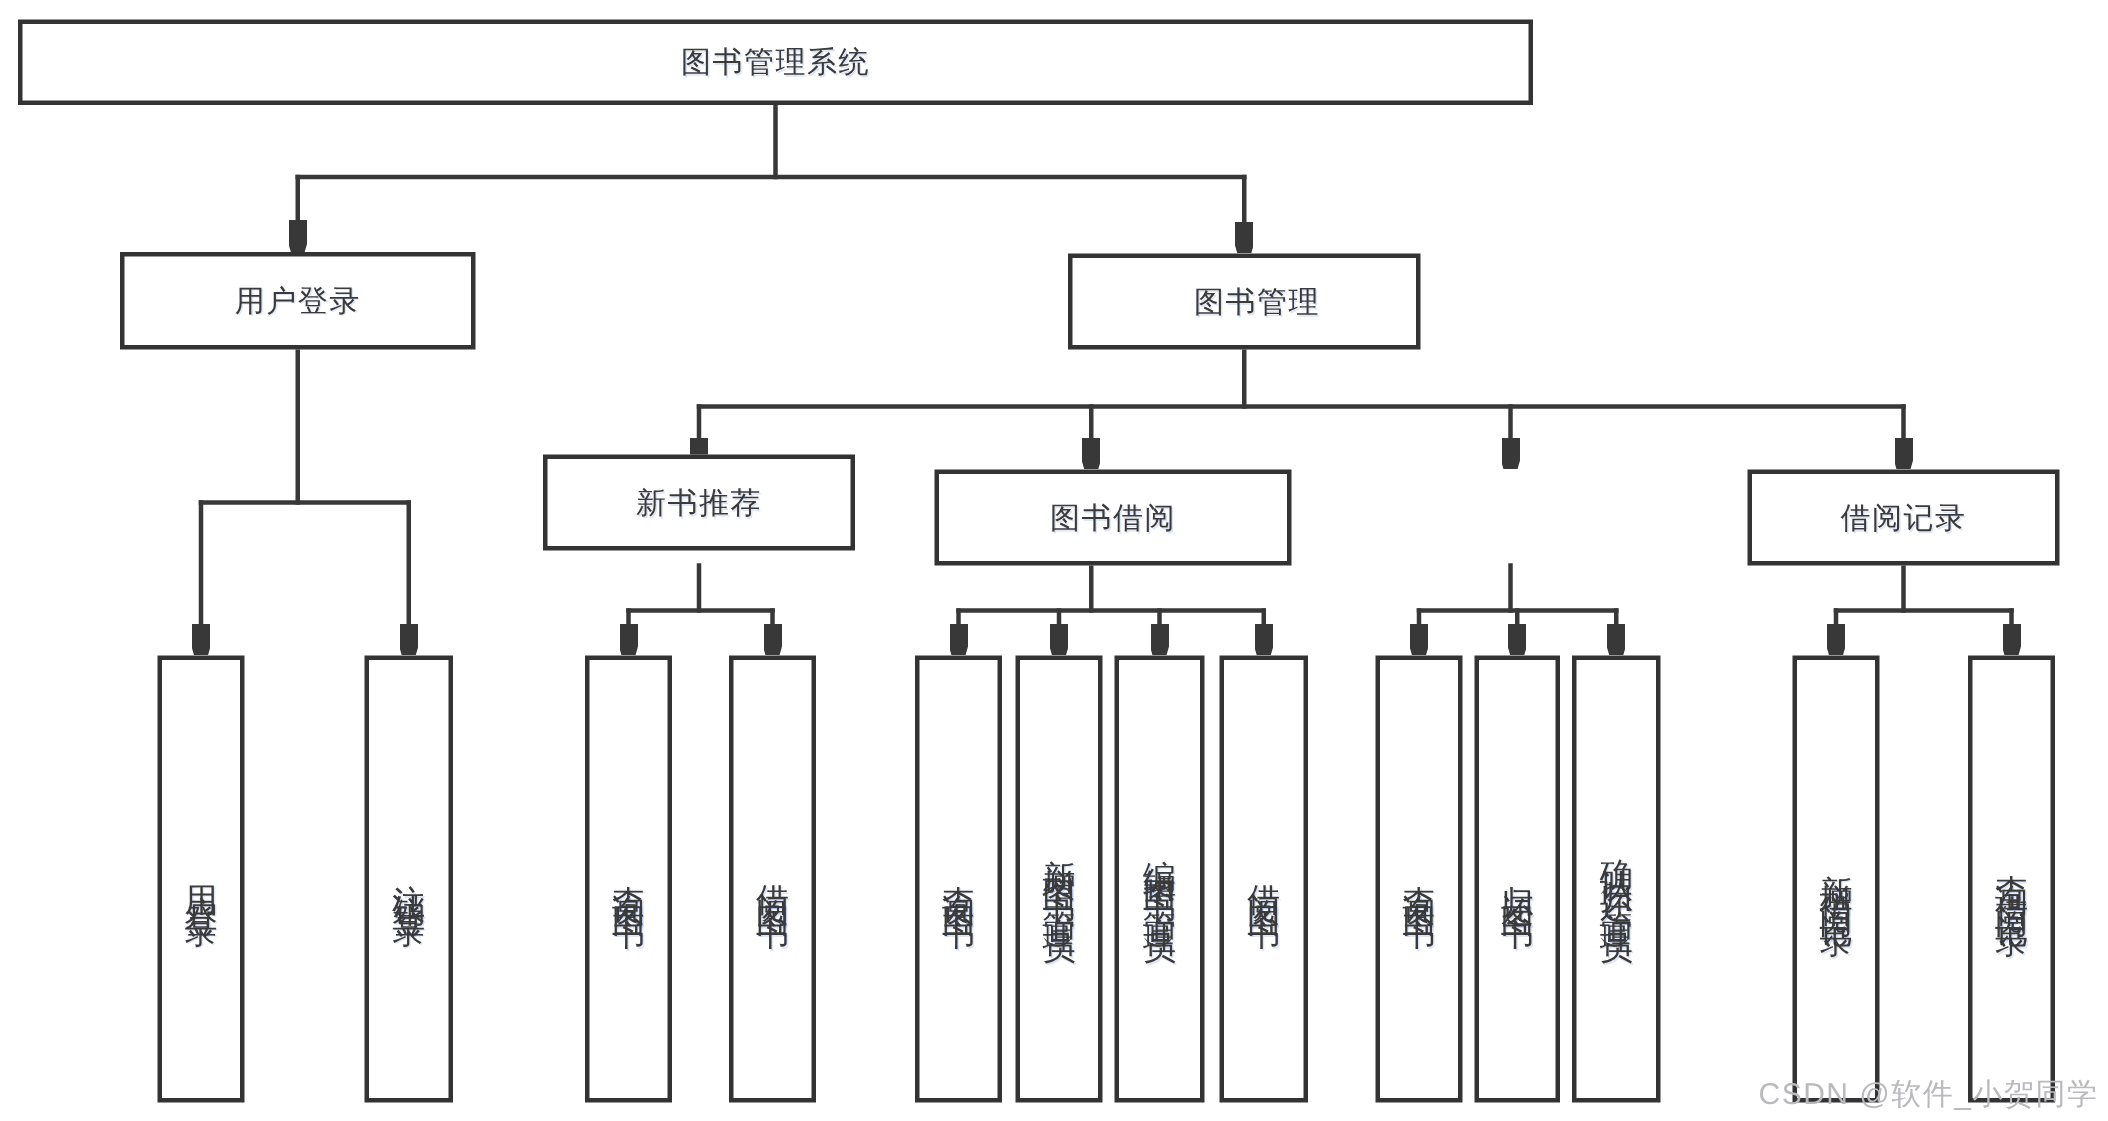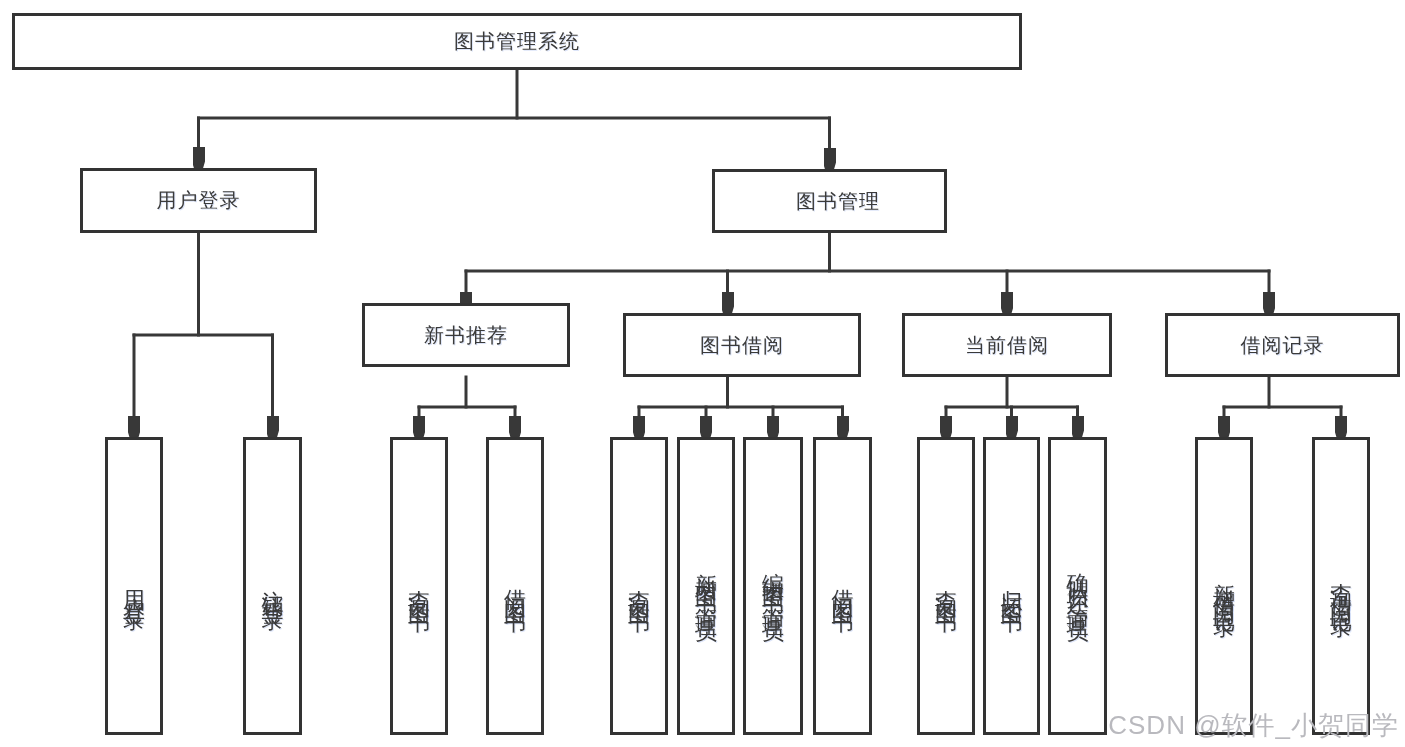--- a/index.html
+++ b/index.html
@@ -50,21 +50,21 @@
     stroke: #383838;
     stroke-width: 3;
     fill: none;
     stroke-linecap: square;
   }
   #watermark {
     position: absolute;
     right: 6px;
     bottom: 4px;
     z-index: 10;
-    font-size: 26px;
+    font-size: 20px;
     color: #b9b9be;
     letter-spacing: 1px;
     white-space: nowrap;
   }
 </style>
 </head>
 <body>
 
 <div id="stage">
 
@@ -116,22 +116,21 @@
     <path d="M1341,407 V435" marker-end="url(#arrow)"></path>
   </svg>
 
   <div class="node hbox" style="left:12px; top:13px; width:1010px; height:57px;">图书管理系统</div>
 
   <div class="node hbox" style="left:80px; top:168px; width:237px; height:65px;">用户登录</div>
   <div class="node hbox" style="left:712px; top:169px; width:235px; height:64px;padding-left:17px;">图书管理</div>
 
   <div class="node hbox" style="left:362px; top:303px; width:208px; height:64px;">新书推荐</div>
   <div class="node hbox" style="left:623px; top:313px; width:238px; height:64px;">图书借阅</div>
-  <div class="node hbox" style="left:902px; top:313px; width:210px; height:64px;">当前借阅</div>
-  <div class="node hbox" style="left:1165px; top:313px; width:235px; height:64px;">借阅记录</div>
+  <div class="node hbox" style="left:1165px; top:313px; width:208px; height:64px;">借阅记录</div>
 
   <div class="node vbox" style="left:105px; top:437px; width:58px; height:298px;">用户登录</div>
   <div class="node vbox" style="left:243px; top:437px; width:59px; height:298px;">注销登录</div>
 
   <div class="node vbox" style="left:390px; top:437px; width:58px; height:298px;">查询图书</div>
   <div class="node vbox" style="left:486px; top:437px; width:58px; height:298px;">借阅图书</div>
 
   <div class="node vbox" style="left:610px; top:437px; width:58px; height:298px;">查询图书</div>
   <div class="node vbox" style="left:677px; top:437px; width:58px; height:298px;">新增图书（管理员）</div>
   <div class="node vbox" style="left:743px; top:437px; width:60px; height:298px;">编辑图书（管理员）</div>

